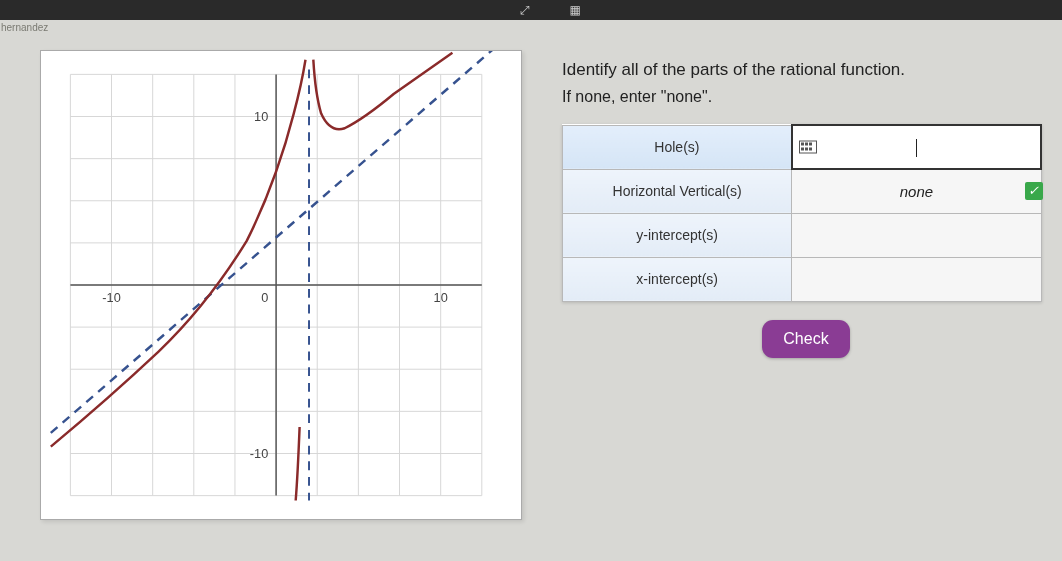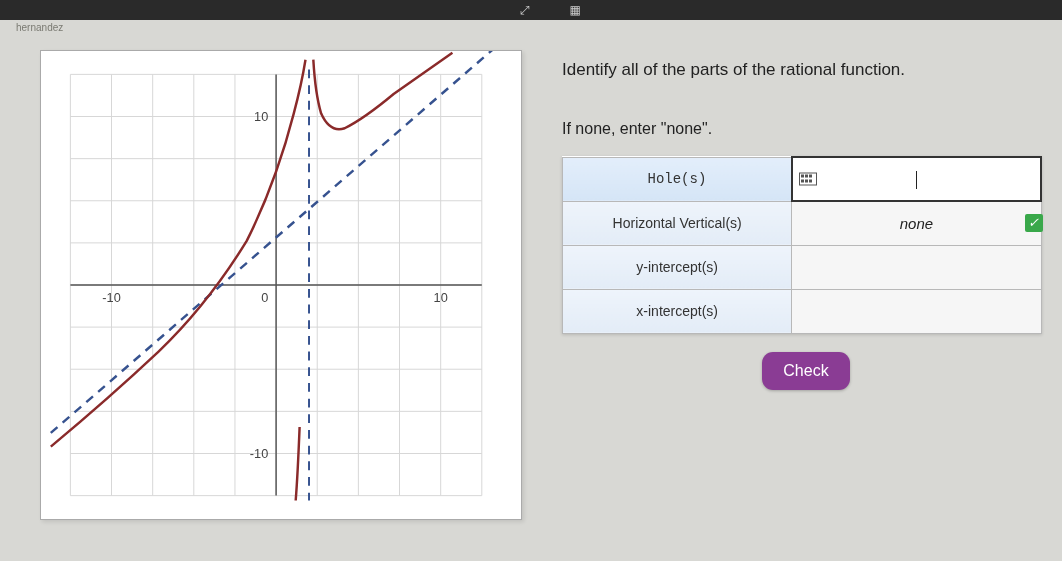--- a/index.html
+++ b/index.html
@@ -19,21 +19,21 @@
       gap: 40px;
       padding-left: 520px;
     }
     .top-icon {
       color: #ccc;
       font-size: 12px;
     }
     .breadcrumb {
       position: absolute;
       top: 22px;
-      left: 16px;
+      left: 1px;
       font-size: 10px;
       color: #7a7a72;
     }
     .main {
       display: flex;
       padding: 30px 20px 20px 40px;
       gap: 40px;
     }
     .graph-wrap {
       width: 490px;
@@ -47,21 +47,21 @@
       width: 100%;
       height: 100%;
     }
     .right-panel {
       flex: 1;
       padding-top: 10px;
     }
     .prompt {
       font-size: 17px;
       color: #222;
-      margin-bottom: 40px;
+      margin-bottom: 8px;
     }
     .hint {
       font-size: 16px;
       color: #222;
       margin-bottom: 18px;
     }
     .answer-table {
       width: 480px;
       border-collapse: collapse;
       background: #fff;
@@ -75,21 +75,20 @@
     }
     .label-cell {
       width: 230px;
       text-align: center;
       font-size: 14px;
       color: #333;
       background: linear-gradient(#eef4fb, #e3ecf7);
     }
     .label-cell.active {
       background: linear-gradient(#e3eefb, #d5e5f6);
-      font-family: Liberation Mono, monospace;
     }
     .value-cell {
       width: 250px;
       text-align: center;
       font-size: 15px;
       font-style: italic;
       color: #222;
       background: #f6f6f6;
       position: relative;
       margin-top: 47px;

